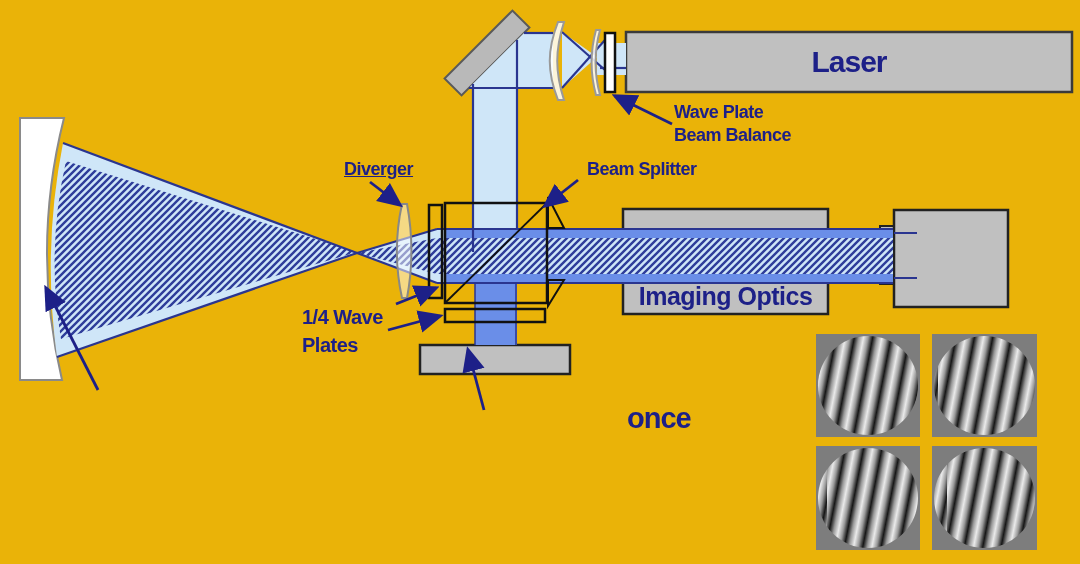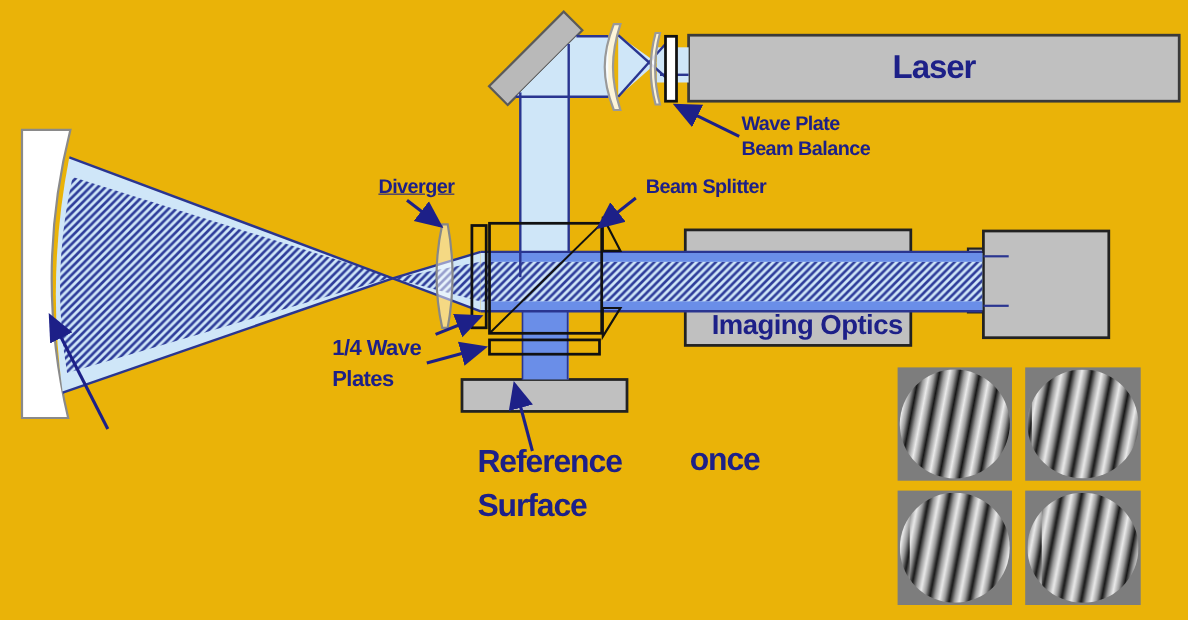--- a/index.html
+++ b/index.html
@@ -10,21 +10,21 @@
   .stage svg { position:absolute; left:0; top:0; }
   .lbl {
     position:absolute; color:#1d2088; font-weight:bold;
     letter-spacing:-0.5px; white-space:nowrap;
   }
   .lbl-laser {
     left:626px; top:32px; width:446px; height:60px;
     display:flex; align-items:center; justify-content:center;
     font-size:30px; letter-spacing:-1px;
   }
-  .lbl-imaging { left:623px; top:282px; width:205px; text-align:left; font-size:25px;margin-left:24px; }
+  .lbl-imaging { left:623px; top:282px; width:205px; text-align:center; font-size:25px; }
   .lbl-beambalance { left:674px; top:101px; font-size:18px; line-height:23px; }
   .lbl-diverger { left:344px; top:159px; font-size:18px;text-decoration:underline; }
   .lbl-beamsplitter { left:559px; top:159px; font-size:18px;margin-left:28px; }
   .lbl-qwp { left:302px; top:303px; font-size:20px; line-height:28px; }
   .lbl-testsurface { left:15px; top:388px; font-size:33px; letter-spacing:-1px; }
   .lbl-refsurface { left:434px; top:400px; font-size:29px; line-height:40px; letter-spacing:-1px; }
   .lbl-caption { left:627px; top:398px; font-size:29px; line-height:40px; letter-spacing:-1px; }
 
   .frame { position:absolute; width:104px; height:103px; background:#7d7d7d; }
   .frame .disc {
@@ -127,24 +127,20 @@
   <div class="lbl lbl-beambalance">
     <div>Wave Plate</div>
     <div>Beam Balance</div>
   </div>
   <div class="lbl lbl-diverger">Diverger</div>
   <div class="lbl lbl-beamsplitter">Beam Splitter</div>
   <div class="lbl lbl-qwp">
     <div>1/4 Wave</div>
     <div>Plates</div>
   </div>
-  <div class="lbl lbl-refsurface">
-    <div>Reference</div>
-    <div>Surface</div>
-  </div>
   <div class="lbl lbl-caption">
     <div>once</div>
   </div>
 
   <div class="frame frame-1">
     <div class="disc"></div>
   </div>
   <div class="frame frame-2">
     <div class="disc"></div>
   </div>

